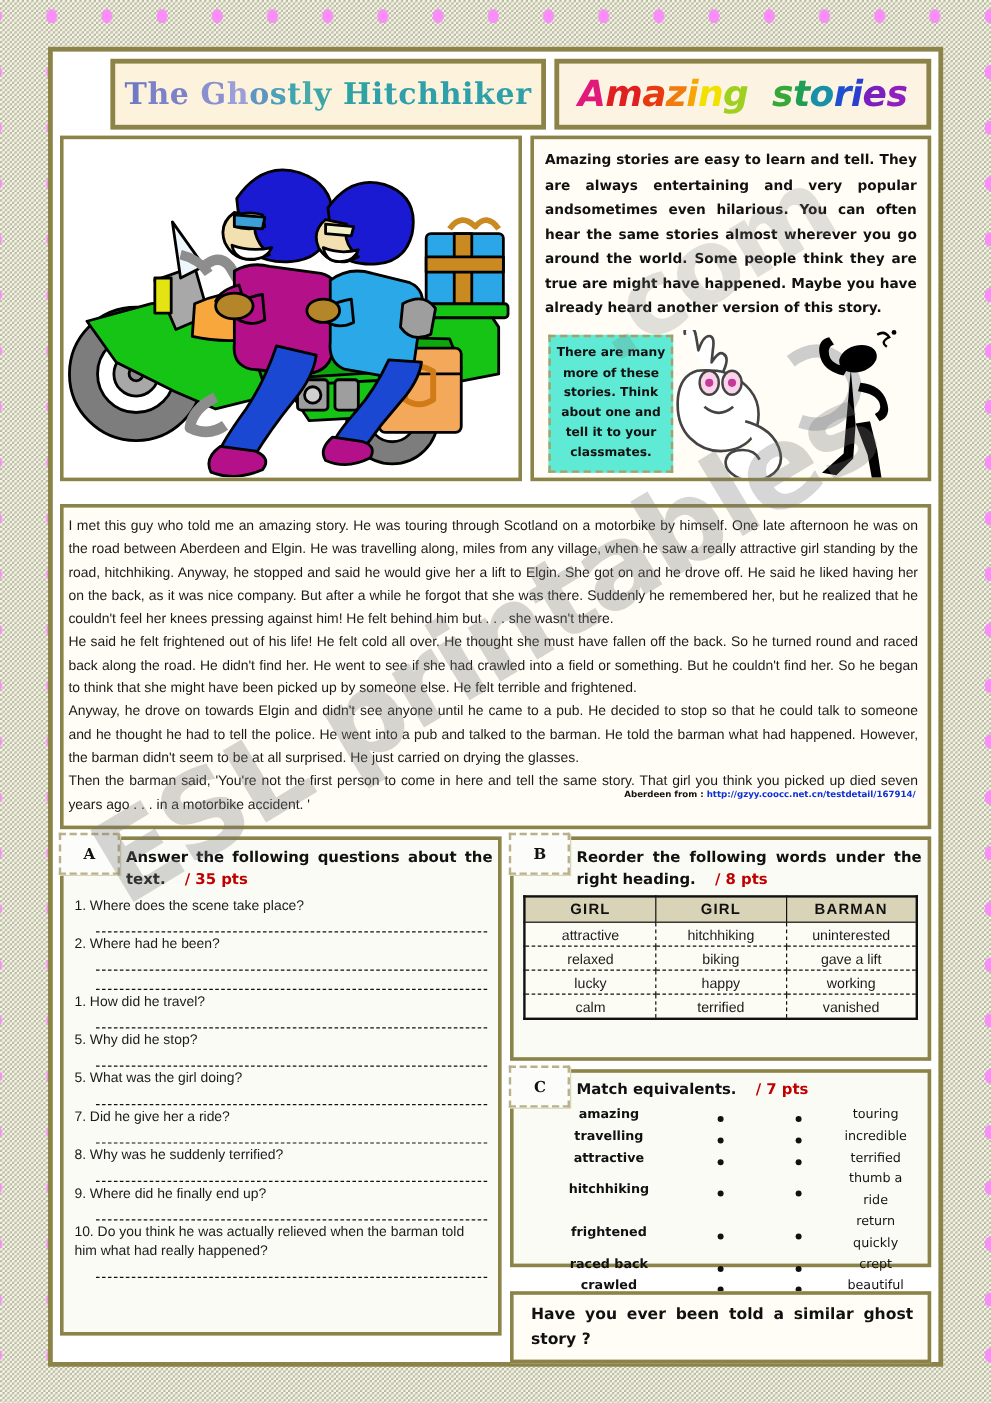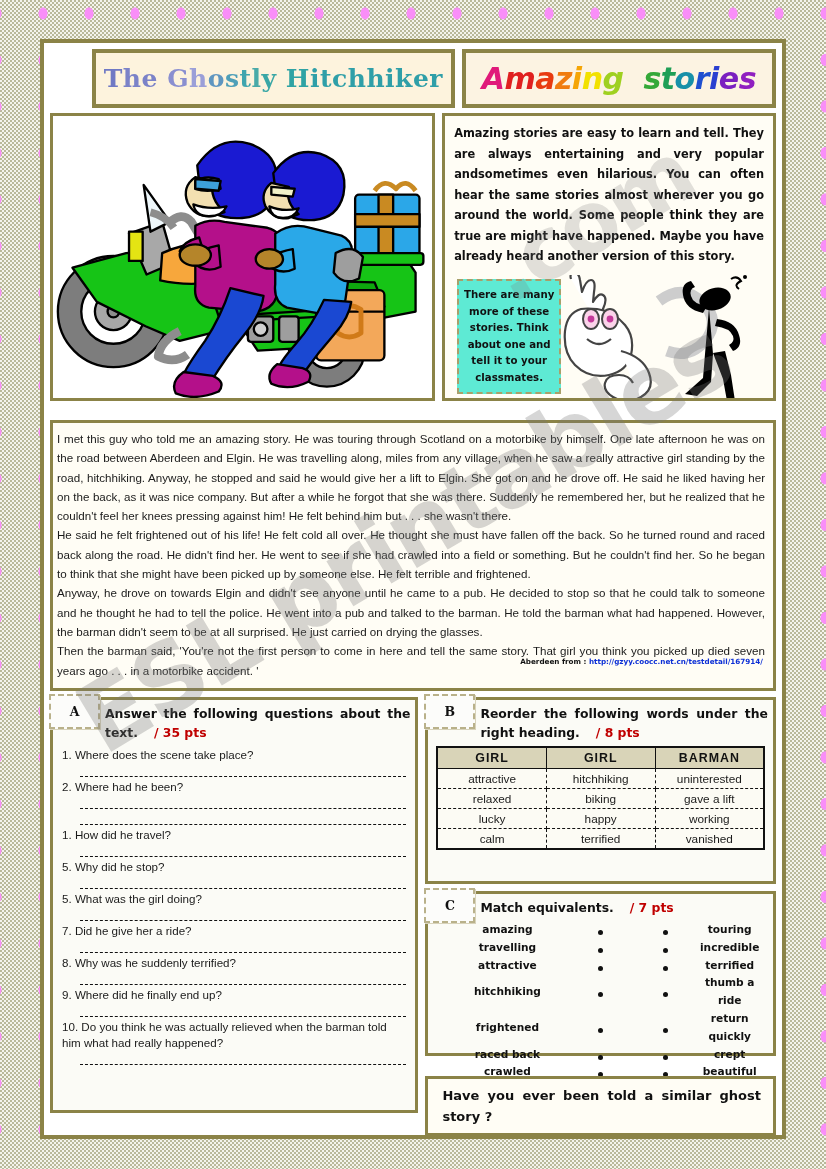--- a/index.html
+++ b/index.html
@@ -189,21 +189,21 @@
 
   
   #box-c{height:165px;margin-top:7px;}
   #match-grid{
     display:grid;
     grid-template-columns:118px 68px 62px 1fr;
     padding:2px 10px 0 20px;
     align-items:center;
   }
   .m-left{font-size:10.6px;font-weight:bold;text-align:center;line-height:17.8px;color:#111;}
-  .m-right{font-size:10.6px;font-weight:bold;text-align:center;line-height:17.8px;color:#111;}
+  .m-right{font-size:10.6px;font-weight:normal;text-align:center;line-height:17.8px;color:#111;}
   .m-dot{text-align:center;line-height:17.8px;}
   .m-dot i{display:inline-block;width:5px;height:5px;border-radius:50%;background:#111;font-style:normal;}
 
   
   #box-final{
     height:60px;margin-top:20px;
     display:flex;align-items:center;
     background:#fffdf5;
   }
   #final-text{

